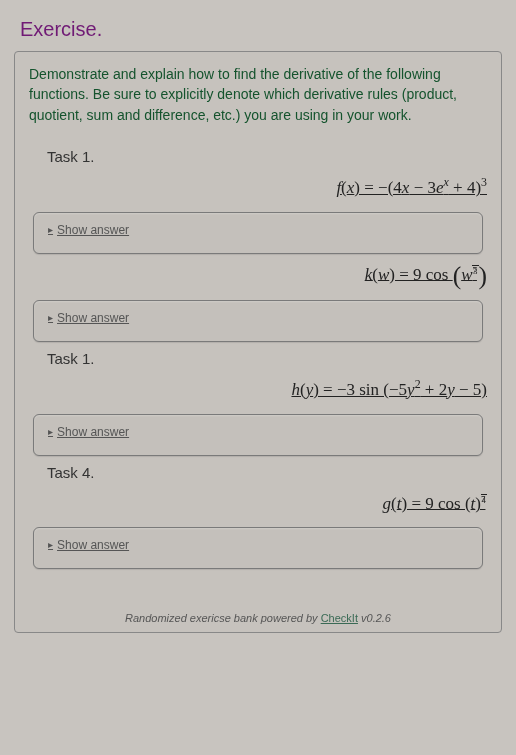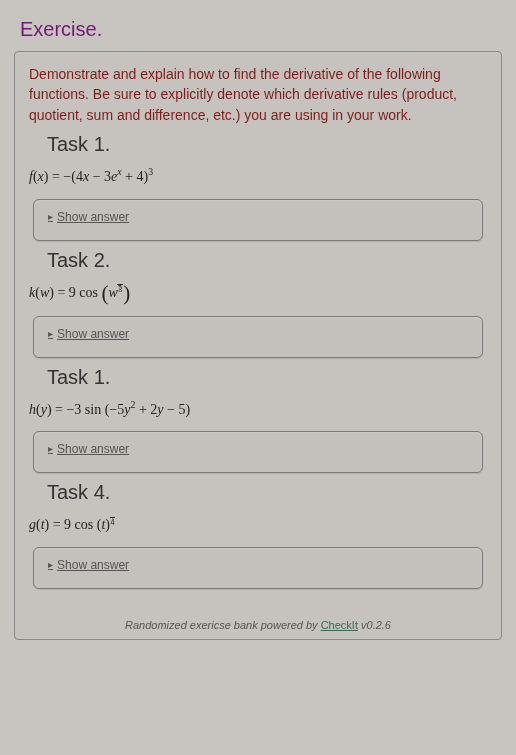--- a/index.html
+++ b/index.html
@@ -21,36 +21,37 @@
     }
     .card {
       border: 1px solid #888;
       border-radius: 4px;
       background: #c6c2bd;
       padding: 12px 14px 8px 14px;
     }
     .instructions {
       font-size: 14px;
       line-height: 1.45;
-      color: #7f1d1d;
-      margin-bottom: 8px;
+      color: #14532d;
+      margin-bottom: 23px;
     }
     .task-block { margin-top: 6px; margin-bottom: 6px; }
     .task-label {
-      font-size: 20px;
+      font-size: 15px;
       color: #333;
       margin: 8px 0 10px 18px;
     }
     .formula {
-      text-align: left;
+      text-align: right;
       font-family: "Cambria Math", "STIX", Georgia, serif;
-      font-size: 14px;
+      font-size: 17px;
       color: #222;
       margin: 8px 0 14px 0;
       white-space: nowrap;
+      text-decoration: underline;
     }
     .formula .fn { font-style: italic; }
     .formula sup { font-size: 0.7em; vertical-align: super; }
     .lparen-big, .rparen-big {
       font-size: 1.5em;
       vertical-align: -0.18em;
       display: inline-block;
       line-height: 0.8;
     }
     .answer-box {
@@ -68,21 +69,21 @@
       cursor: pointer;
       display: inline-flex;
       align-items: center;
       gap: 4px;
     }
     .bullet { font-size: 10px; line-height: 1; }
     .footer {
       text-align: center;
       font-size: 11px;
       color: #555;
-      margin-top: 30px;
+      margin-top: 43px;
       font-style: italic;
     }
     .footer .link {
       color: #3a6a55;
       text-decoration: underline;
       font-style: normal;
       cursor: pointer;
     }
   </style>
 </head>
@@ -101,21 +102,20 @@
     </div>
     <div class="answer-box">
       <span class="show-link">
         <span class="bullet">▸</span>
         <span>Show answer</span>
       </span>
     </div>
   </div>
 
   <div class="task-block">
-    <div class="task-label">Task 2.</div>
     <div class="formula">
       <span class="fn">k</span>(<span class="fn">w</span>) = 9 cos <span class="lparen-big">(</span><span class="fn">w</span><sup><span style="font-size:0.75em">7</span><span style="display:inline-block;border-top:1px solid #222;font-size:0.75em;position:relative;top:0.15em;margin-left:-0.55em;padding:0 1px;">3</span></sup><span class="rparen-big">)</span>
     </div>
     <div class="answer-box">
       <span class="show-link">
         <span class="bullet">▸</span>
         <span>Show answer</span>
       </span>
     </div>
   </div>

